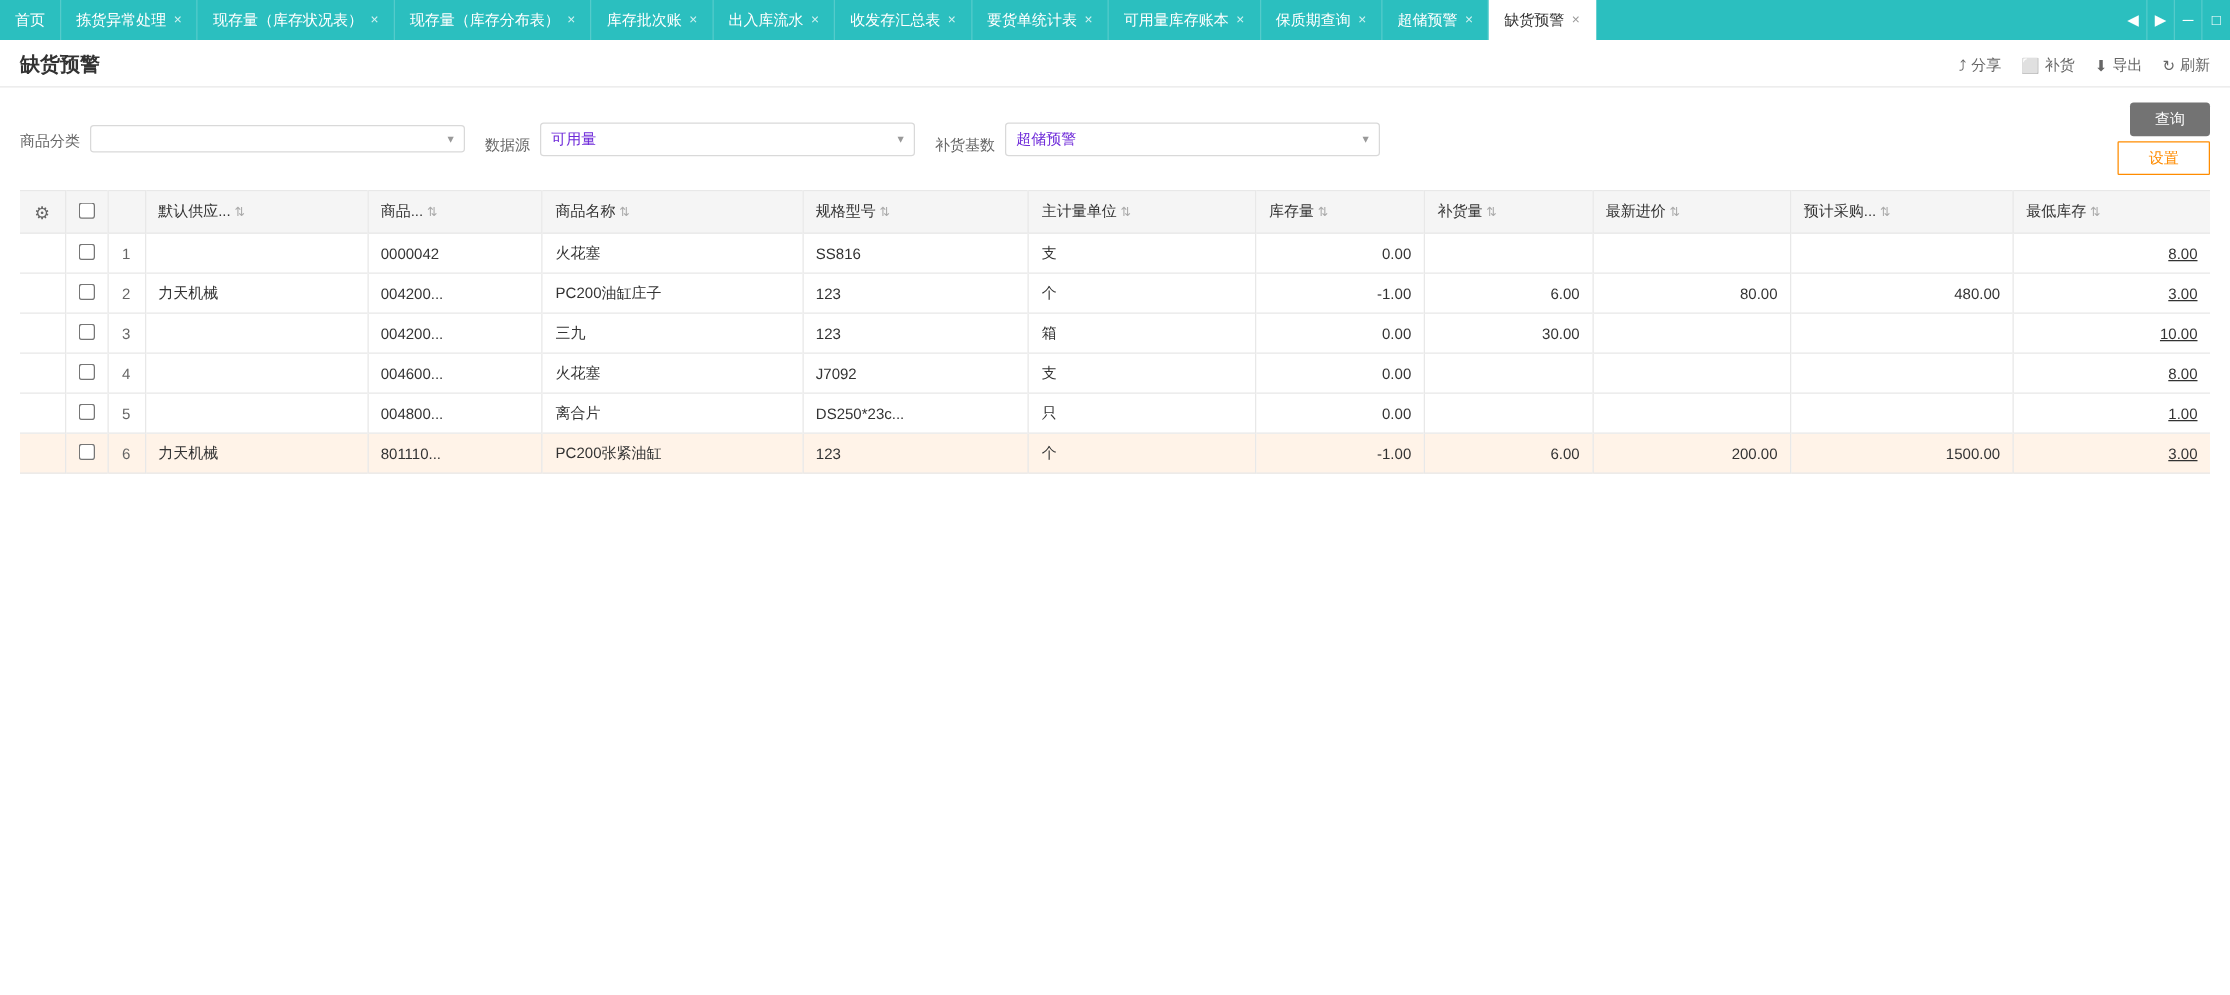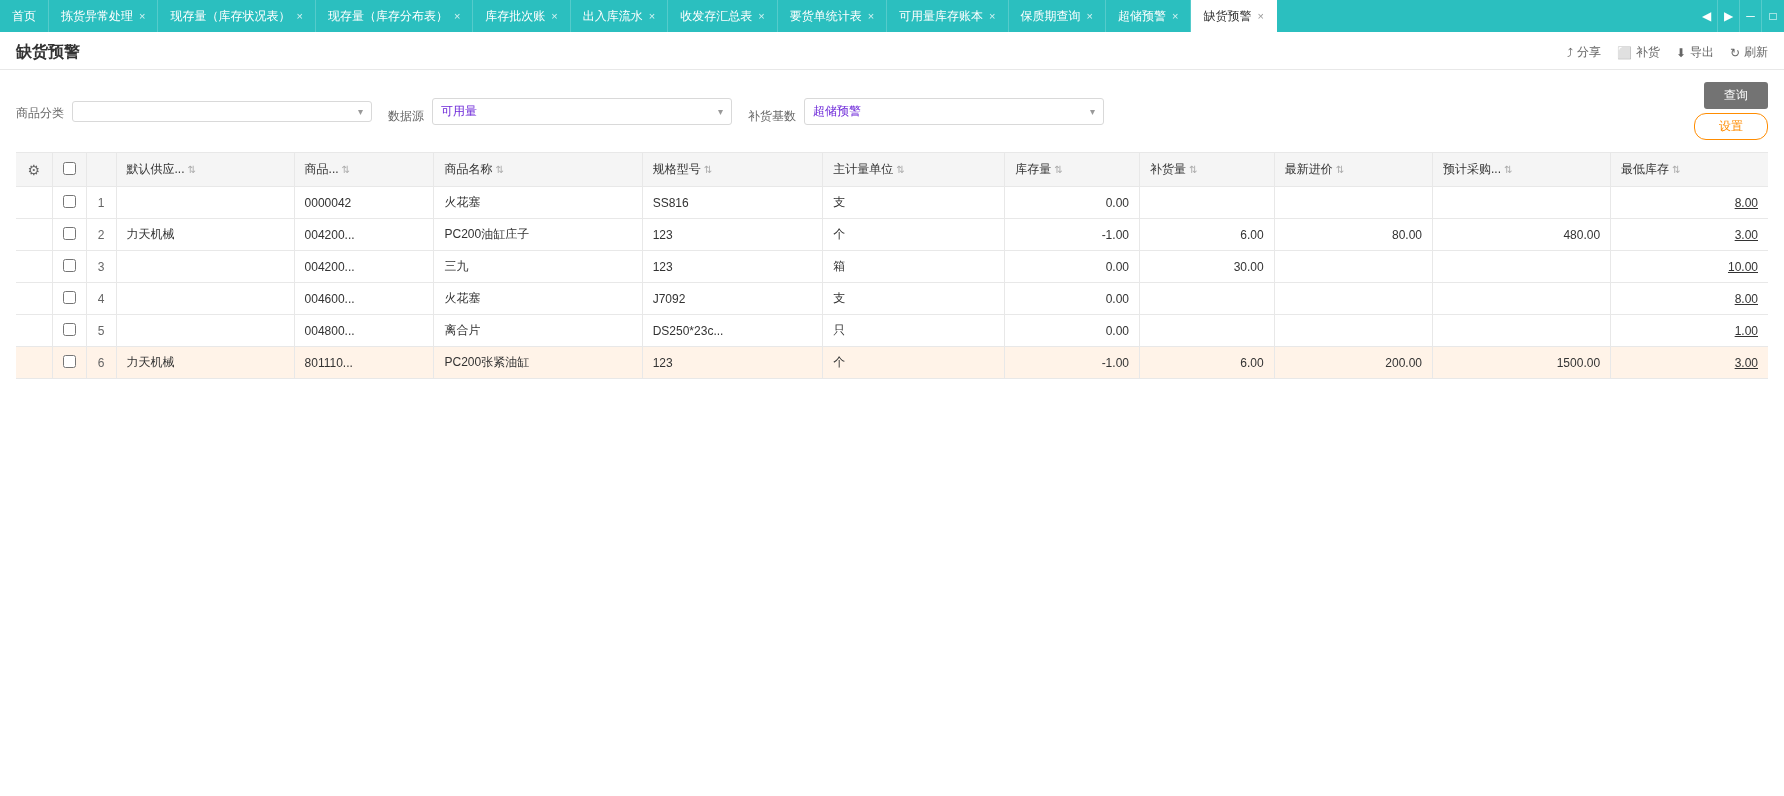--- a/index.html
+++ b/index.html
@@ -138,21 +138,21 @@
       border-radius: 3px;
       padding: 5px 20px;
       cursor: pointer;
       font-size: 12px;
       margin-left: 10px;
     }
     .btn-settings {
       background: #fff;
       color: #ff8c00;
       border: 1px solid #ff8c00;
-      border-radius: 12px;
+      border-radius: 1px;
       padding: 4px 20px;
       cursor: pointer;
       font-size: 12px;
     }
 
     
     .table-container {
       padding: 0 16px;
     }
     table {

